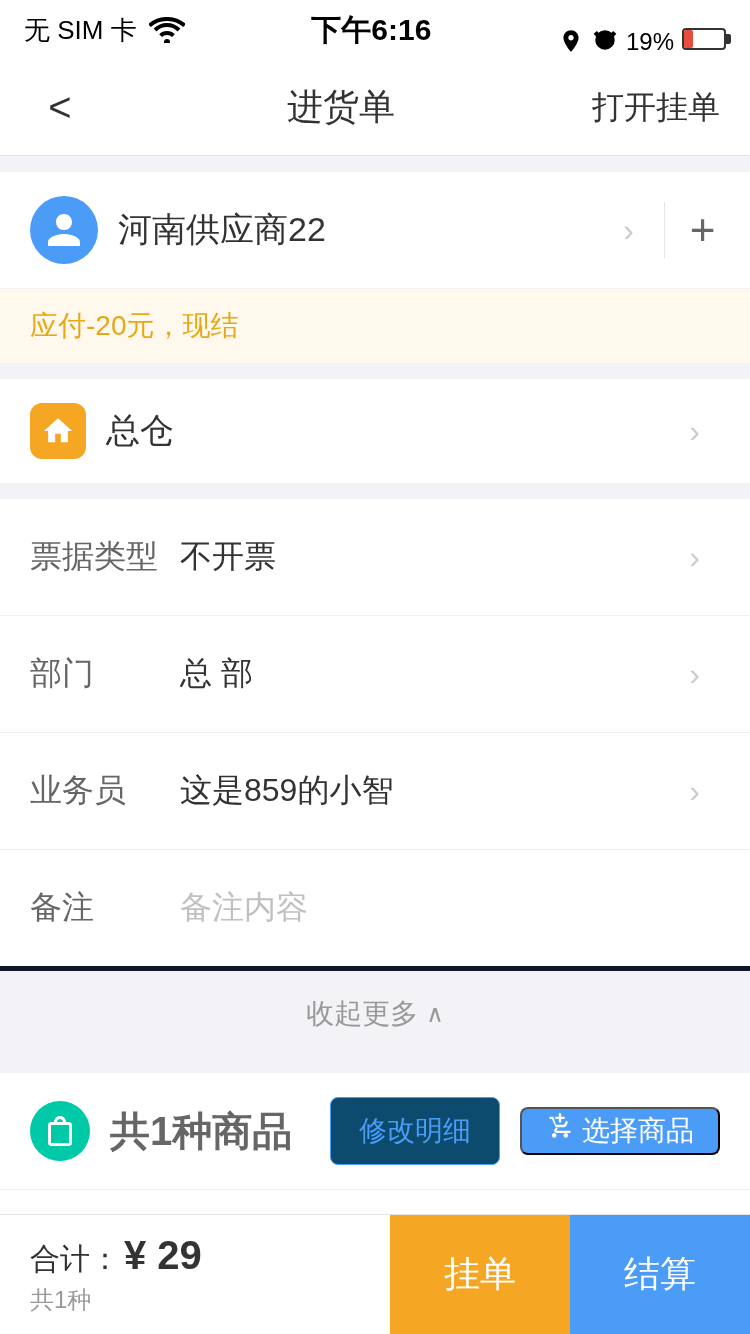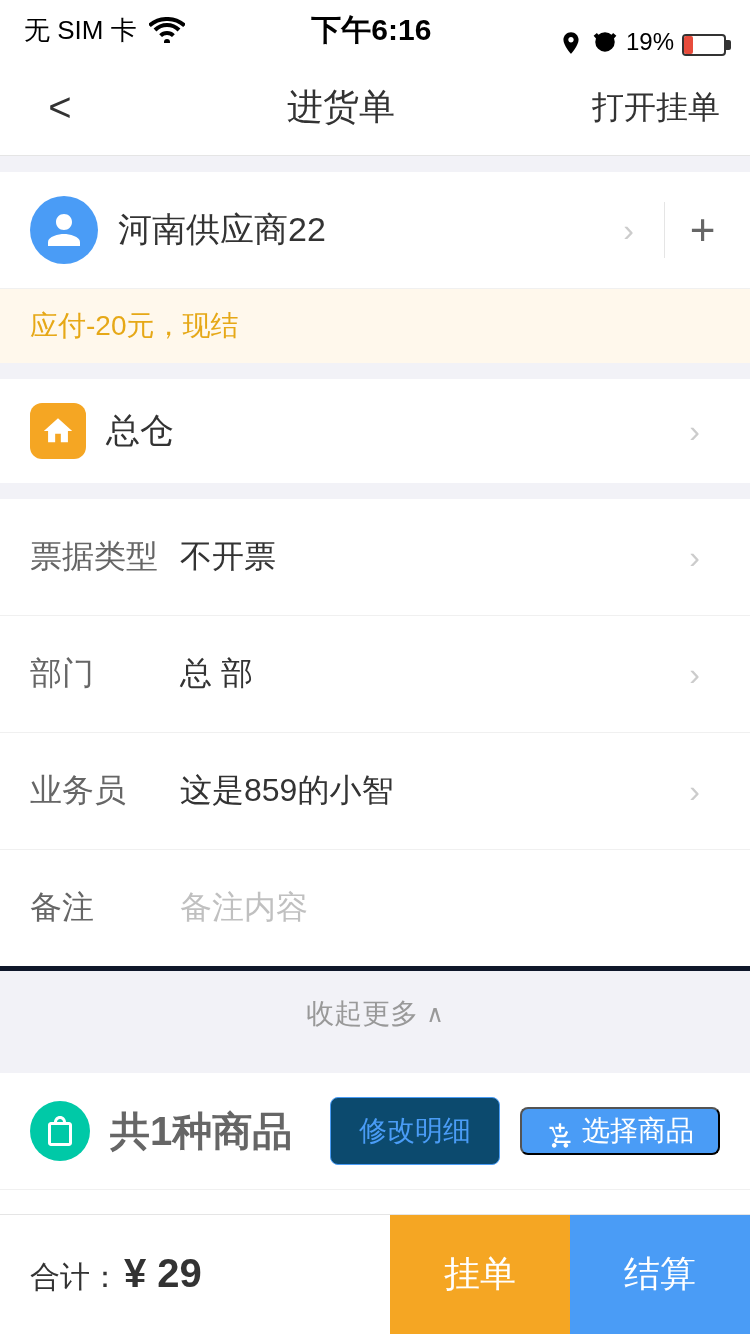--- a/index.html
+++ b/index.html
@@ -20,21 +20,21 @@
       background: #fff;
       display: flex;
       align-items: center;
       justify-content: space-between;
       padding: 0 24px;
       font-size: 26px;
       color: #000;
     }
     .status-left { display: flex; align-items: center; gap: 12px; }
     .status-center { font-size: 30px; font-weight: 600; }
-    .status-right { display: flex; align-items: flex-end; gap: 8px; font-size: 24px; margin-top: 23px; }
+    .status-right { display: flex; align-items: flex-start; gap: 8px; font-size: 24px; margin-top: 23px; }
     .battery-icon {
       width: 44px; height: 22px;
       border: 2px solid #333;
       border-radius: 4px;
       position: relative;
       display: inline-flex;
       align-items: center;
     }
     .battery-icon::after {
       content: '';
@@ -232,21 +232,21 @@
       cursor: pointer;
     }
     .btn-select {
       background: #4a9cf6;
       color: #fff;
       padding: 3px 24px;
       border-radius: 8px;
       font-size: 28px;
       cursor: pointer;
       display: flex;
-      align-items: flex-end;
+      align-items: flex-start;
       gap: 8px;
     }
     .btn-select svg { width: 28px; height: 28px; fill: #fff; }
 
     
     .product-item {
       display: flex;
       align-items: flex-start;
       padding: 30px;
       background: #fff;
@@ -470,16 +470,17 @@
   </div>
 
 </div>
 
 <div class="bottom-bar">
   <div class="total-area">
     <div class="total-label">
       <span>合计：</span>
       <span class="total-amount">¥ 29</span>
     </div>
+    <div class="total-count">共1种</div>
   </div>
   <div class="btn-hang">挂单</div>
   <div class="btn-settle">结算</div>
 </div>
 
 </body></html>

